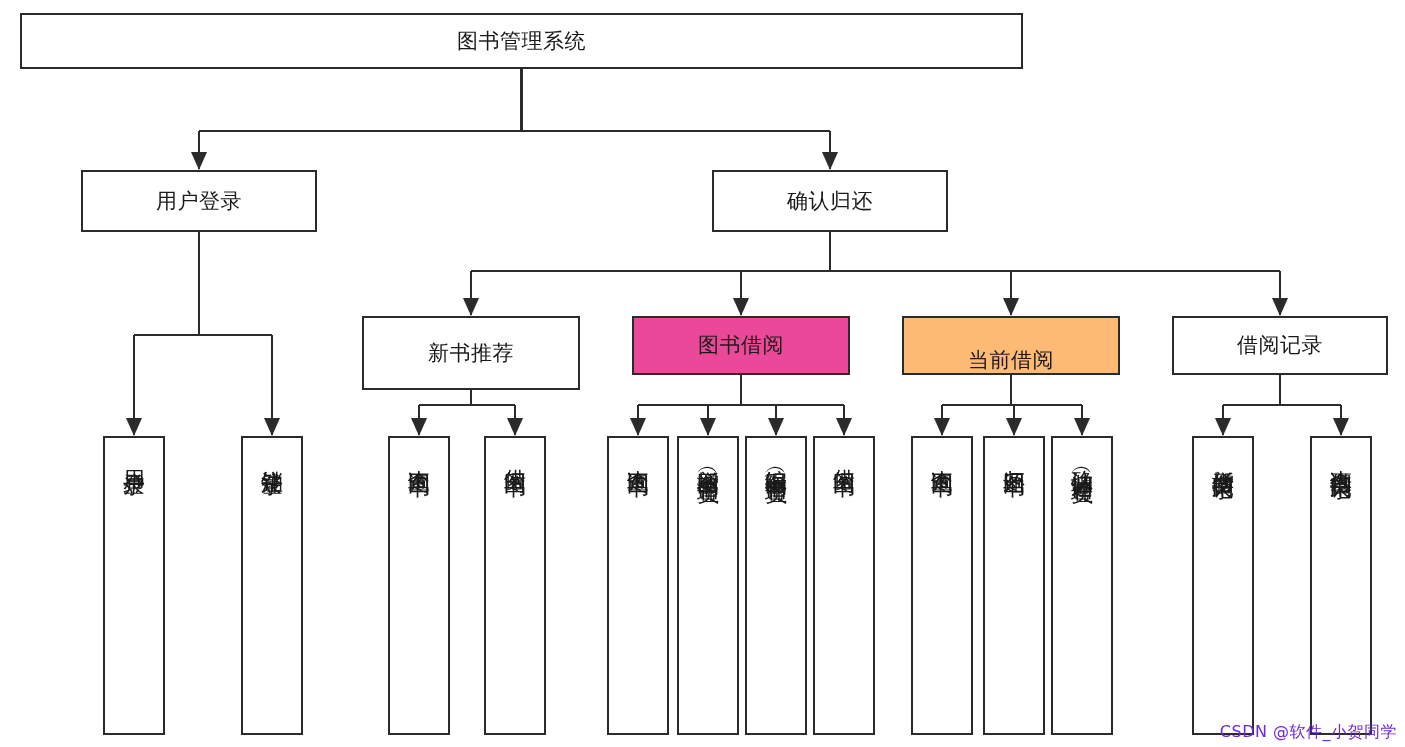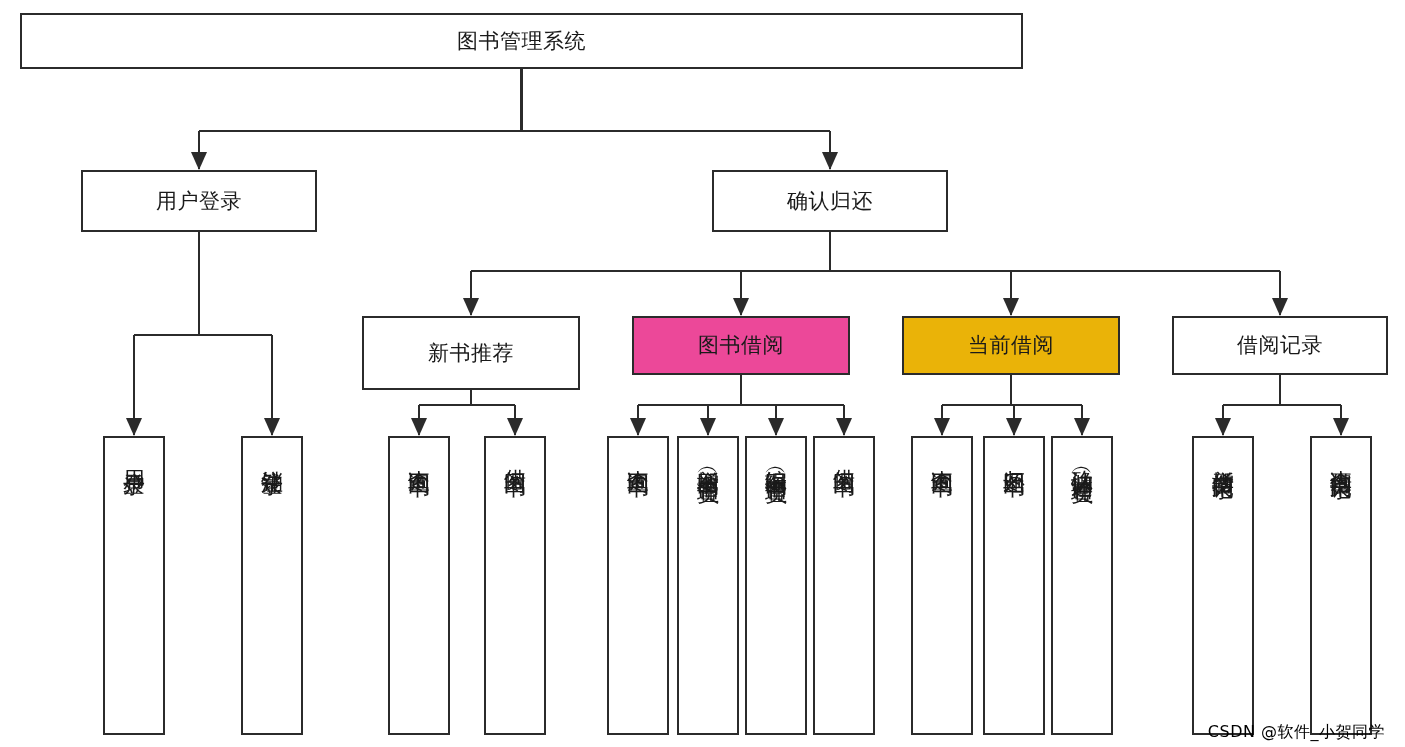--- a/index.html
+++ b/index.html
@@ -53,24 +53,24 @@
   }
   .node.vertical .node-label {
     writing-mode: vertical-rl;
     text-orientation: upright;
     font-size: 22px;
     letter-spacing: 2px;
     line-height: 1;
   }
   #watermark {
     position: absolute;
-    right: 20px;
+    right: 8px;
     bottom: 4px;
     font-size: 16px;
-    color: #000000;
+    color: #6d28d9;
     letter-spacing: 0.5px;
     white-space: nowrap;
   }
 </style>
 </head>
 <body>
 
 <div id="canvas">
   <svg class="wires" id="wires" viewBox="0 0 1405 747" preserveAspectRatio="none">
       <line x1="521.5" y1="69" x2="521.5" y2="131" stroke="#2b2b2b" stroke-width="2.6" shape-rendering="crispEdges"></line>
@@ -135,21 +135,21 @@
       </div>
       <div class="node horizontal" style="left: 712px; top: 170px; width: 236px; height: 62px; border-color: rgb(43, 43, 43); background: rgb(255, 255, 255);">
         <span class="node-label" style="color: rgb(26, 26, 26);">确认归还</span>
       </div>
       <div class="node horizontal" style="left: 362px; top: 316px; width: 218px; height: 74px; border-color: rgb(43, 43, 43); background: rgb(255, 255, 255);">
         <span class="node-label" style="color: rgb(26, 26, 26);">新书推荐</span>
       </div>
       <div class="node horizontal" style="left: 632px; top: 316px; width: 218px; height: 59px; border-color: rgb(43, 43, 43); background: #ec4899;">
         <span class="node-label" style="color: rgb(26, 26, 26);">图书借阅</span>
       </div>
-      <div class="node horizontal" style="left: 902px; top: 316px; width: 218px; height: 59px; border-color: rgb(43, 43, 43); background: #eab308;">
+      <div class="node horizontal" style="left: 902px; top: 316px; width: 218px; height: 59px; border-color: rgb(43, 43, 43); background: #fdba74; align-items: flex-end;">
         <span class="node-label" style="color: rgb(26, 26, 26);">当前借阅</span>
       </div>
       <div class="node horizontal" style="left: 1172px; top: 316px; width: 216px; height: 59px; border-color: rgb(43, 43, 43); background: rgb(255, 255, 255); align-items: center;">
         <span class="node-label" style="color: rgb(26, 26, 26);">借阅记录</span>
       </div>
       <div class="node vertical" style="left: 103px; top: 436px; width: 62px; height: 299px; border-color: rgb(43, 43, 43); background: rgb(255, 255, 255);">
         <span class="node-label" style="color: rgb(26, 26, 26);">用户登录</span>
       </div>
       <div class="node vertical" style="left: 241px; top: 436px; width: 62px; height: 299px; border-color: rgb(43, 43, 43); background: rgb(255, 255, 255);">
         <span class="node-label" style="color: rgb(26, 26, 26);">注销登录</span>

